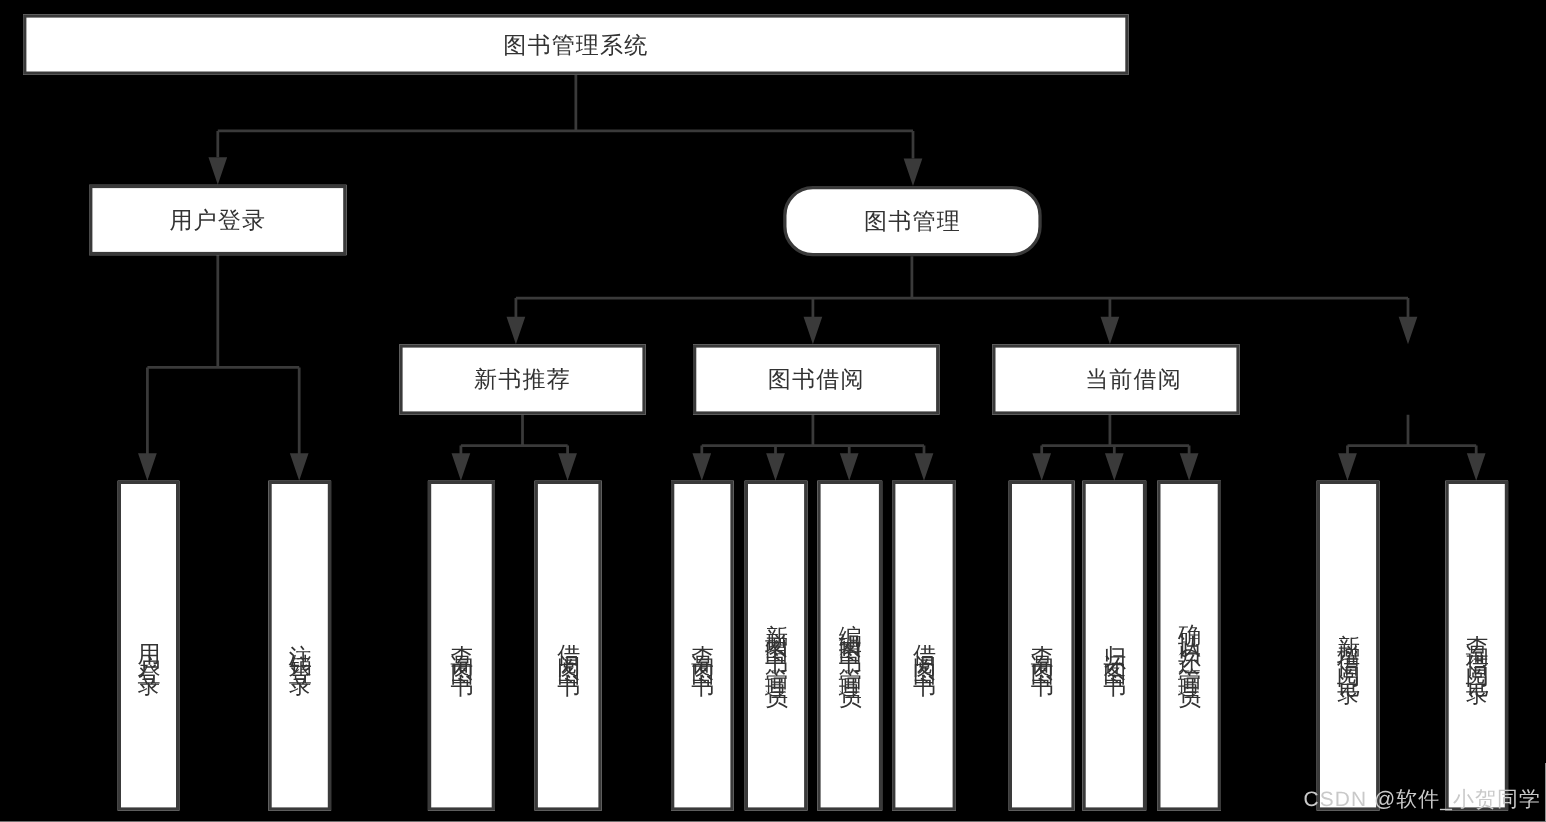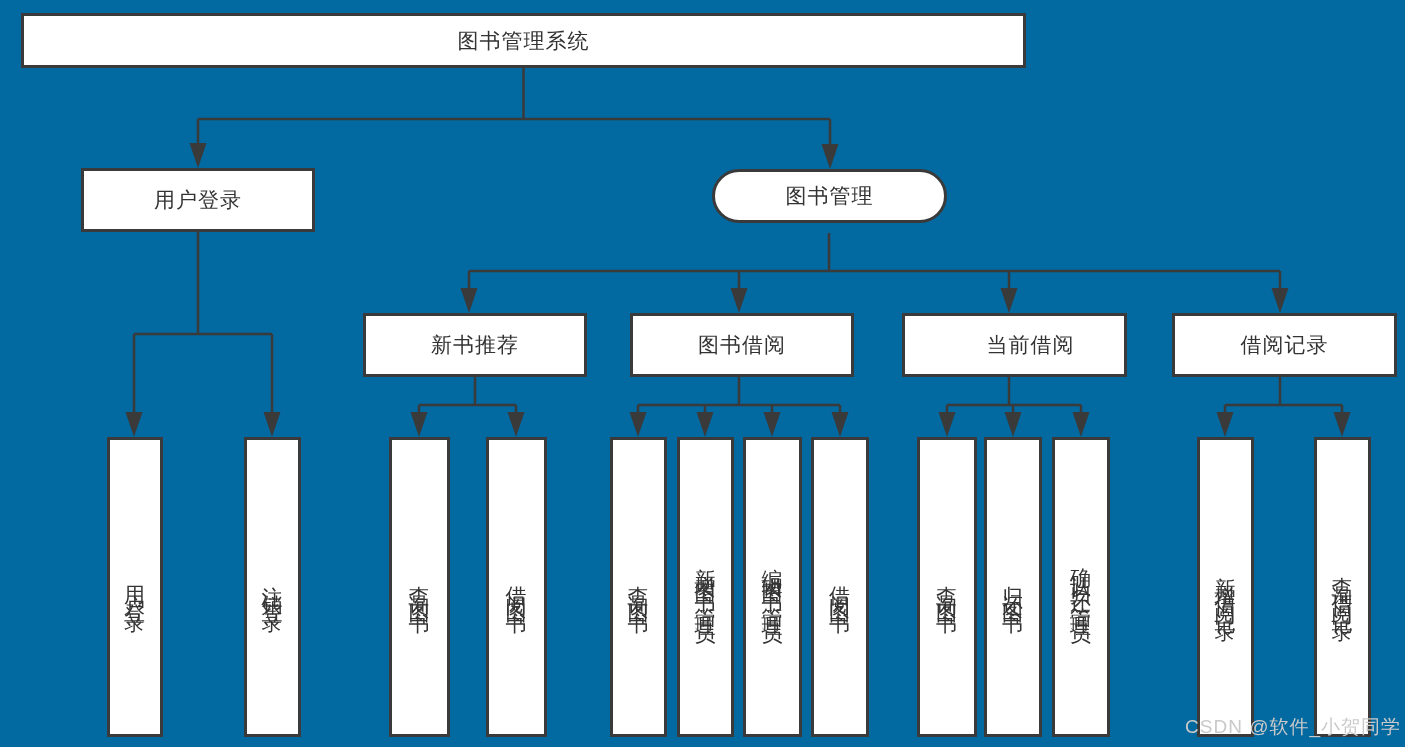--- a/index.html
+++ b/index.html
@@ -1,20 +1,20 @@
 <!DOCTYPE html>
 <html><head>
 <meta charset="utf-8">
 <style>
   html, body { margin: 0; padding: 0; background: #ffffff; }
   .canvas {
     position: relative;
     width: 1405px;
     height: 747px;
-    background: #0369a1;
+    background: #000000;
     font-family: "Liberation Sans", sans-serif;
     overflow: hidden;
   }
   .connector-layer {
     position: absolute;
     left: 0; top: 0;
     width: 1405px; height: 747px;
   }
   .node {
     position: absolute;
@@ -84,35 +84,32 @@
              M1333.5 412 L1350.5 412 L1342 437 Z"></path>
   </svg>
 
   <div class="node" style="left:21px; top:13px; width:1005px; height:55px;">
     <span class="h-label">图书管理系统</span>
   </div>
 
   <div class="node" style="left:81px; top:168px; width:234px; height:64px;">
     <span class="h-label">用户登录</span>
   </div>
-  <div class="node" style="left:712px; top:169px; width:235px; height:54px;border-radius:27px;">
+  <div class="node" style="left:712px; top:169px; width:235px; height:64px;border-radius:27px;">
     <span class="h-label">图书管理</span>
   </div>
 
   <div class="node" style="left:363px; top:313px; width:224px; height:64px;">
     <span class="h-label">新书推荐</span>
   </div>
   <div class="node" style="left:630px; top:313px; width:224px; height:64px;">
     <span class="h-label">图书借阅</span>
   </div>
   <div class="node" style="left:902px; top:313px; width:225px; height:64px;padding-left:32px;">
     <span class="h-label">当前借阅</span>
-  </div>
-  <div class="node" style="left:1172px; top:313px; width:225px; height:64px;">
-    <span class="h-label">借阅记录</span>
   </div>
 
   <div class="node" style="left:107px; top:437px; width:56px; height:300px;">
     <span class="leaf-label">用户登录</span>
   </div>
   <div class="node" style="left:244px; top:437px; width:57px; height:300px;">
     <span class="leaf-label">注销登录</span>
   </div>
 
   <div class="node" style="left:389px; top:437px; width:61px; height:300px;">

